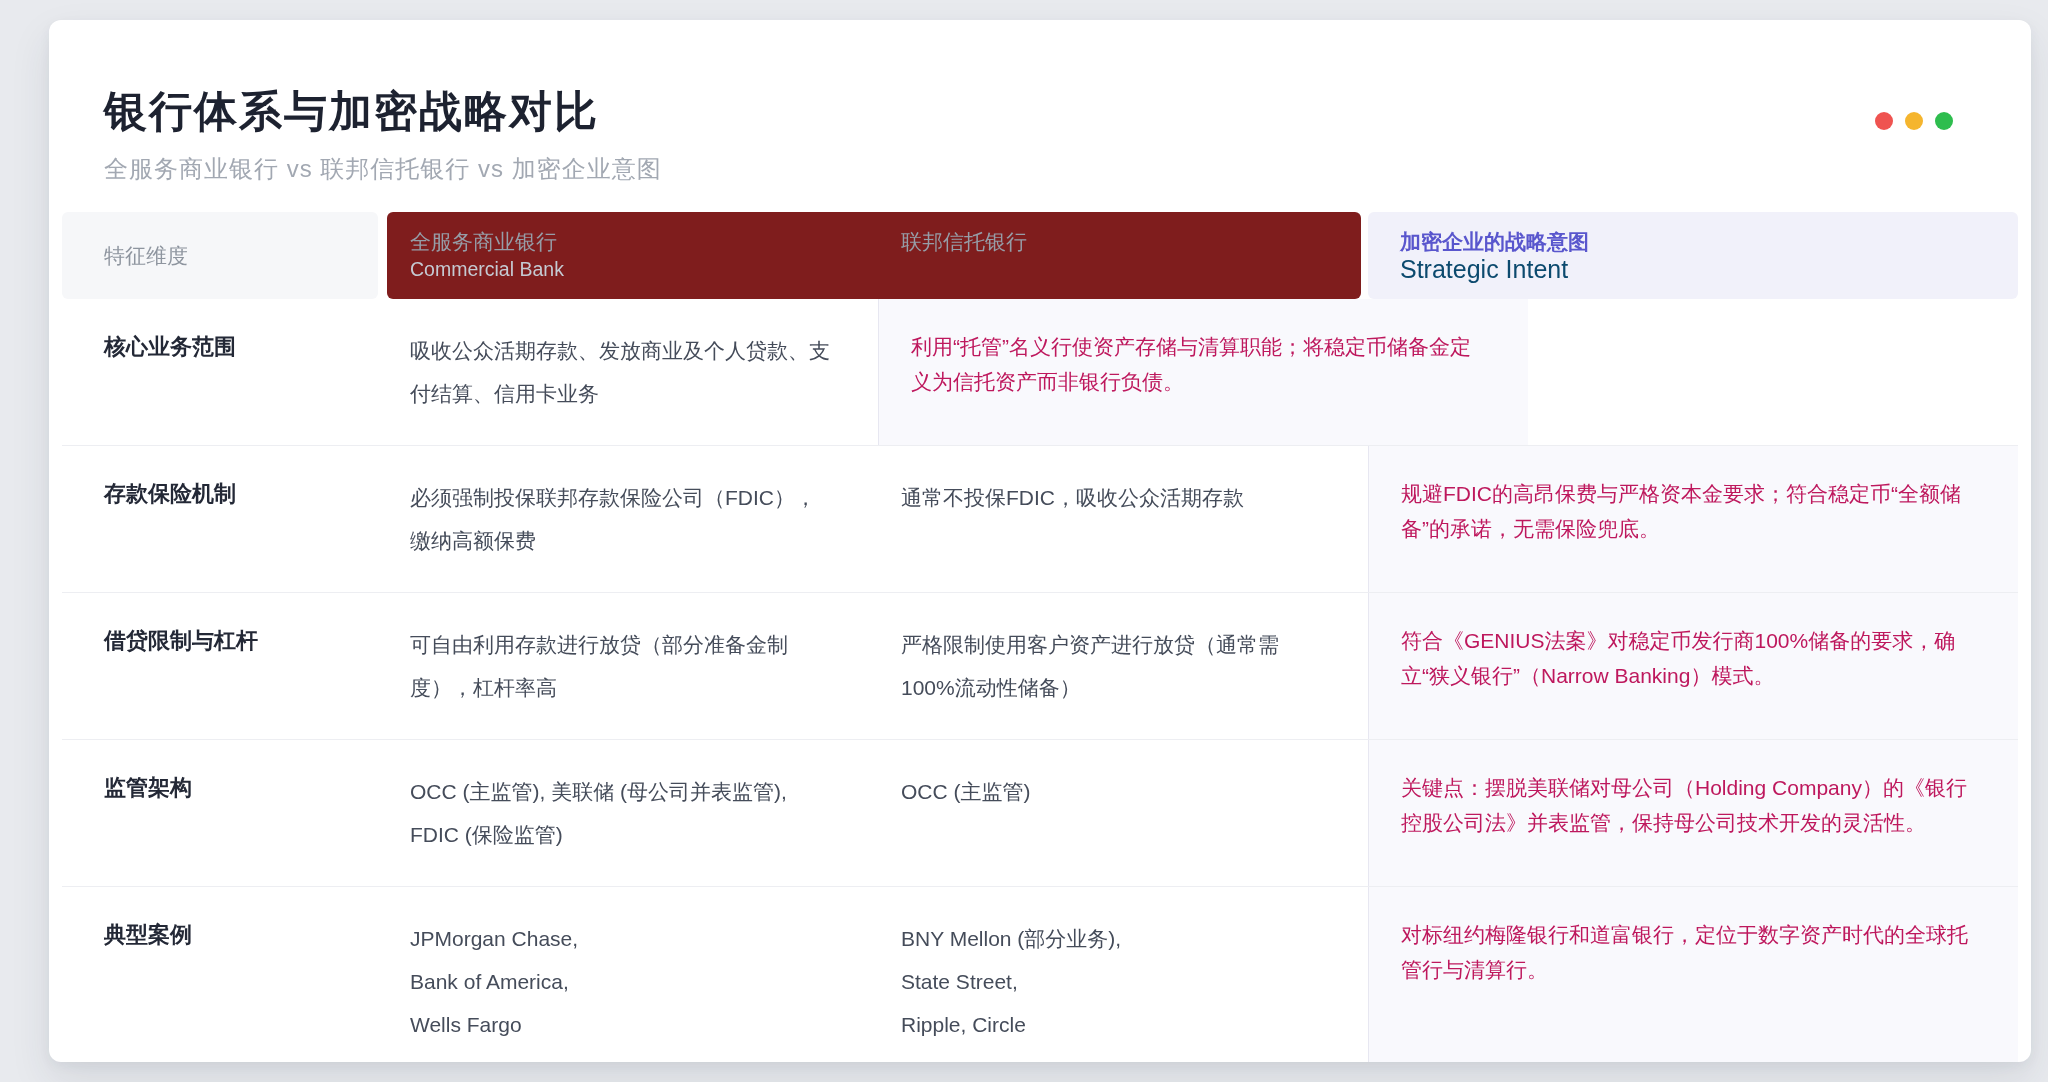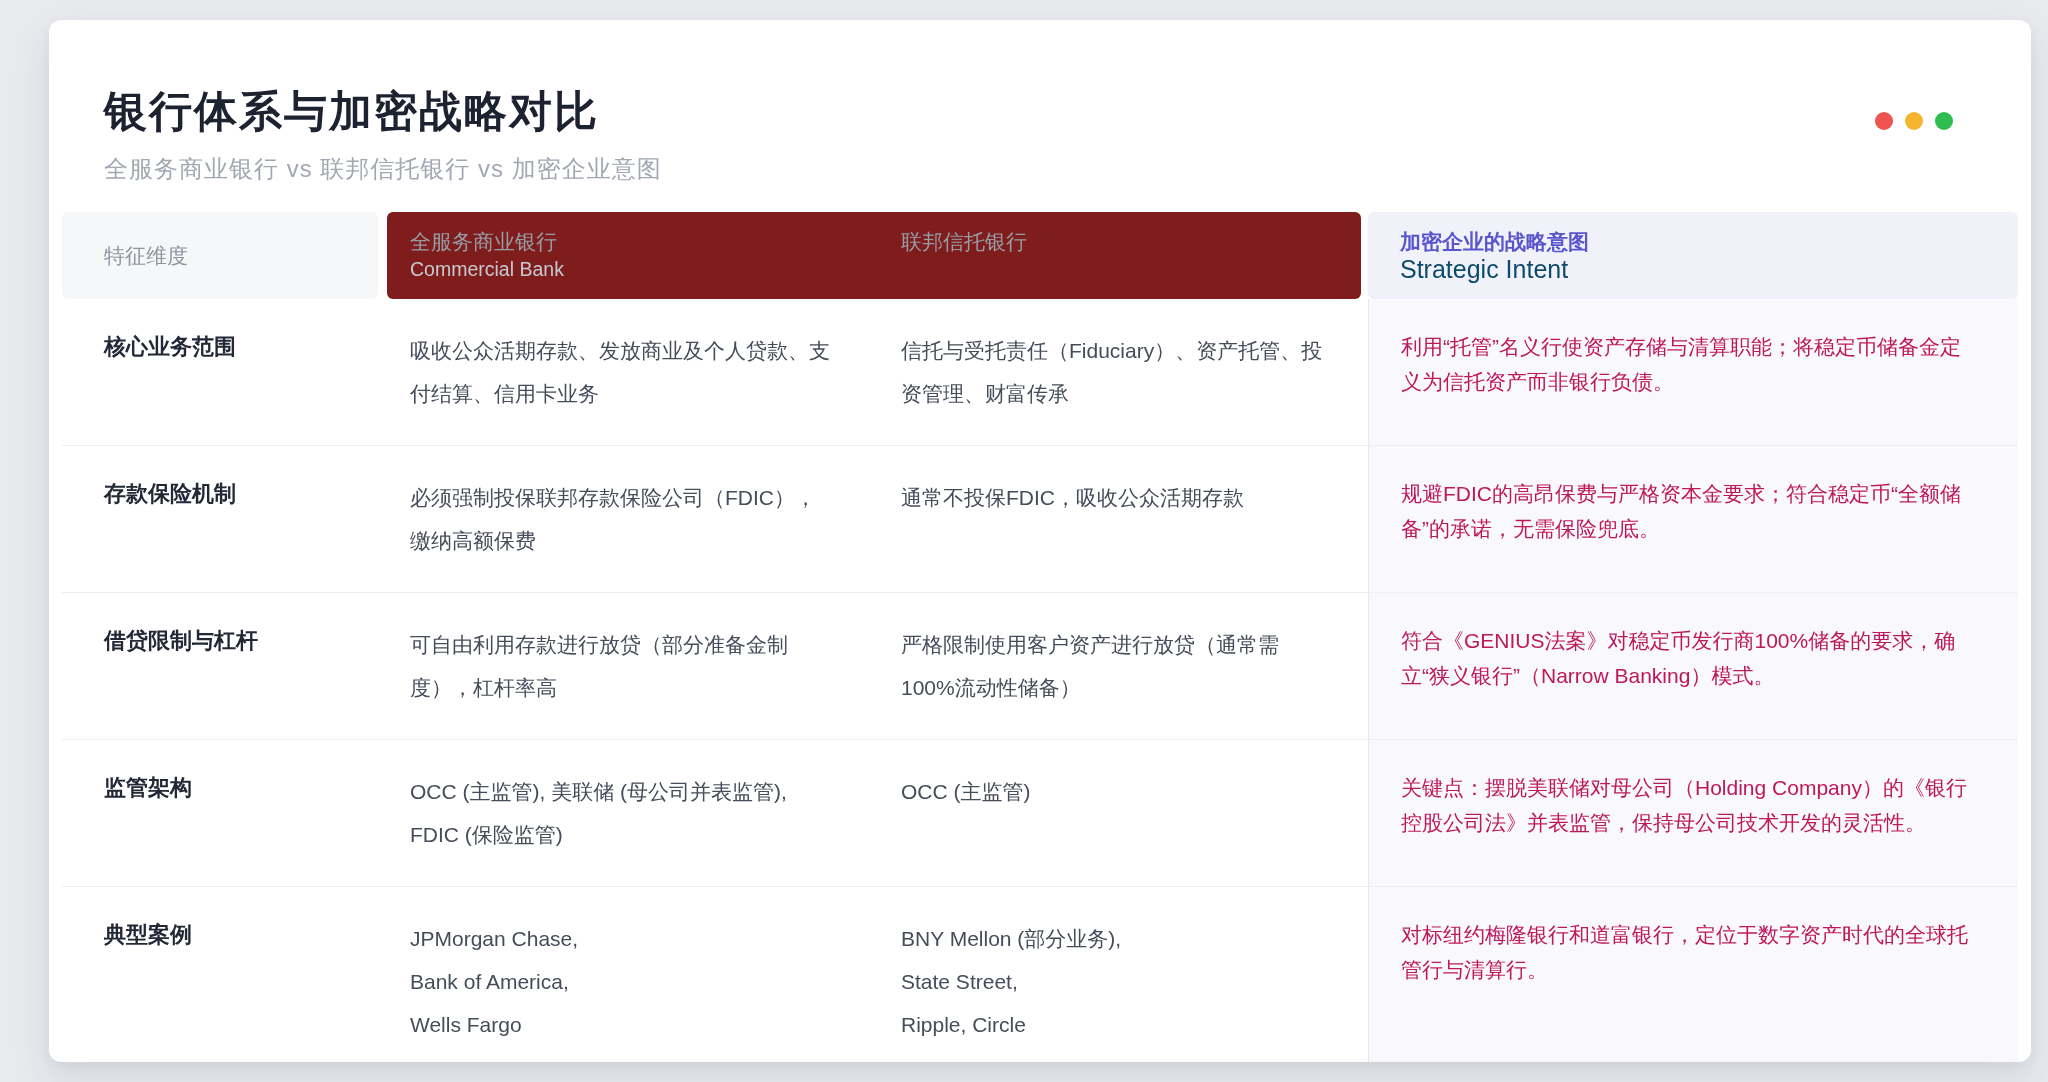--- a/index.html
+++ b/index.html
@@ -126,21 +126,20 @@
       </div>
       <div class="th-strategic">
         <div class="cn">加密企业的战略意图</div>
         <div class="en">Strategic Intent</div>
       </div>
     </div>
 
     <div class="trow r1">
       <div class="td td-feature">核心业务范围</div>
       <div class="td td-c2">吸收公众活期存款、发放商业及个人贷款、支付结算、信用卡业务</div>
-      <div class="td td-c3">信托与受托责任（Fiduciary）、资产托管、投资管理、财富传承</div>
       <div class="td td-c4">利用“托管”名义行使资产存储与清算职能；将稳定币储备金定义为信托资产而非银行负债。</div>
     </div>
 
     <div class="trow r2">
       <div class="td td-feature">存款保险机制</div>
       <div class="td td-c2">必须强制投保联邦存款保险公司（FDIC），缴纳高额保费</div>
       <div class="td td-c3">通常不投保FDIC，吸收公众活期存款</div>
       <div class="td td-c4">规避FDIC的高昂保费与严格资本金要求；符合稳定币“全额储备”的承诺，无需保险兜底。</div>
     </div>
 

